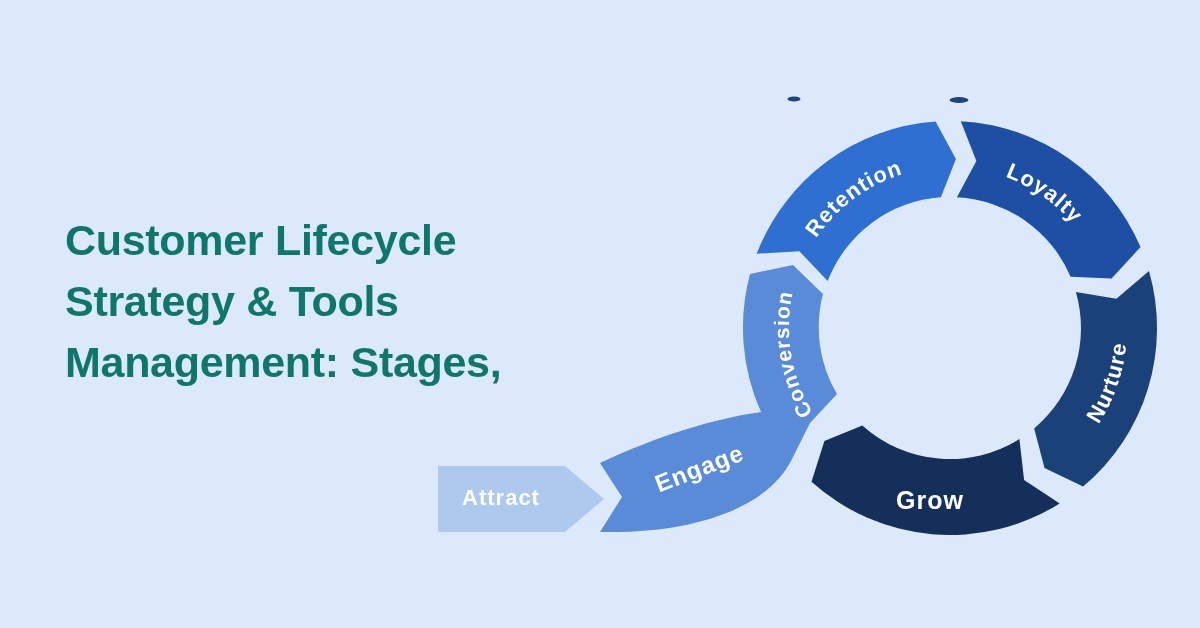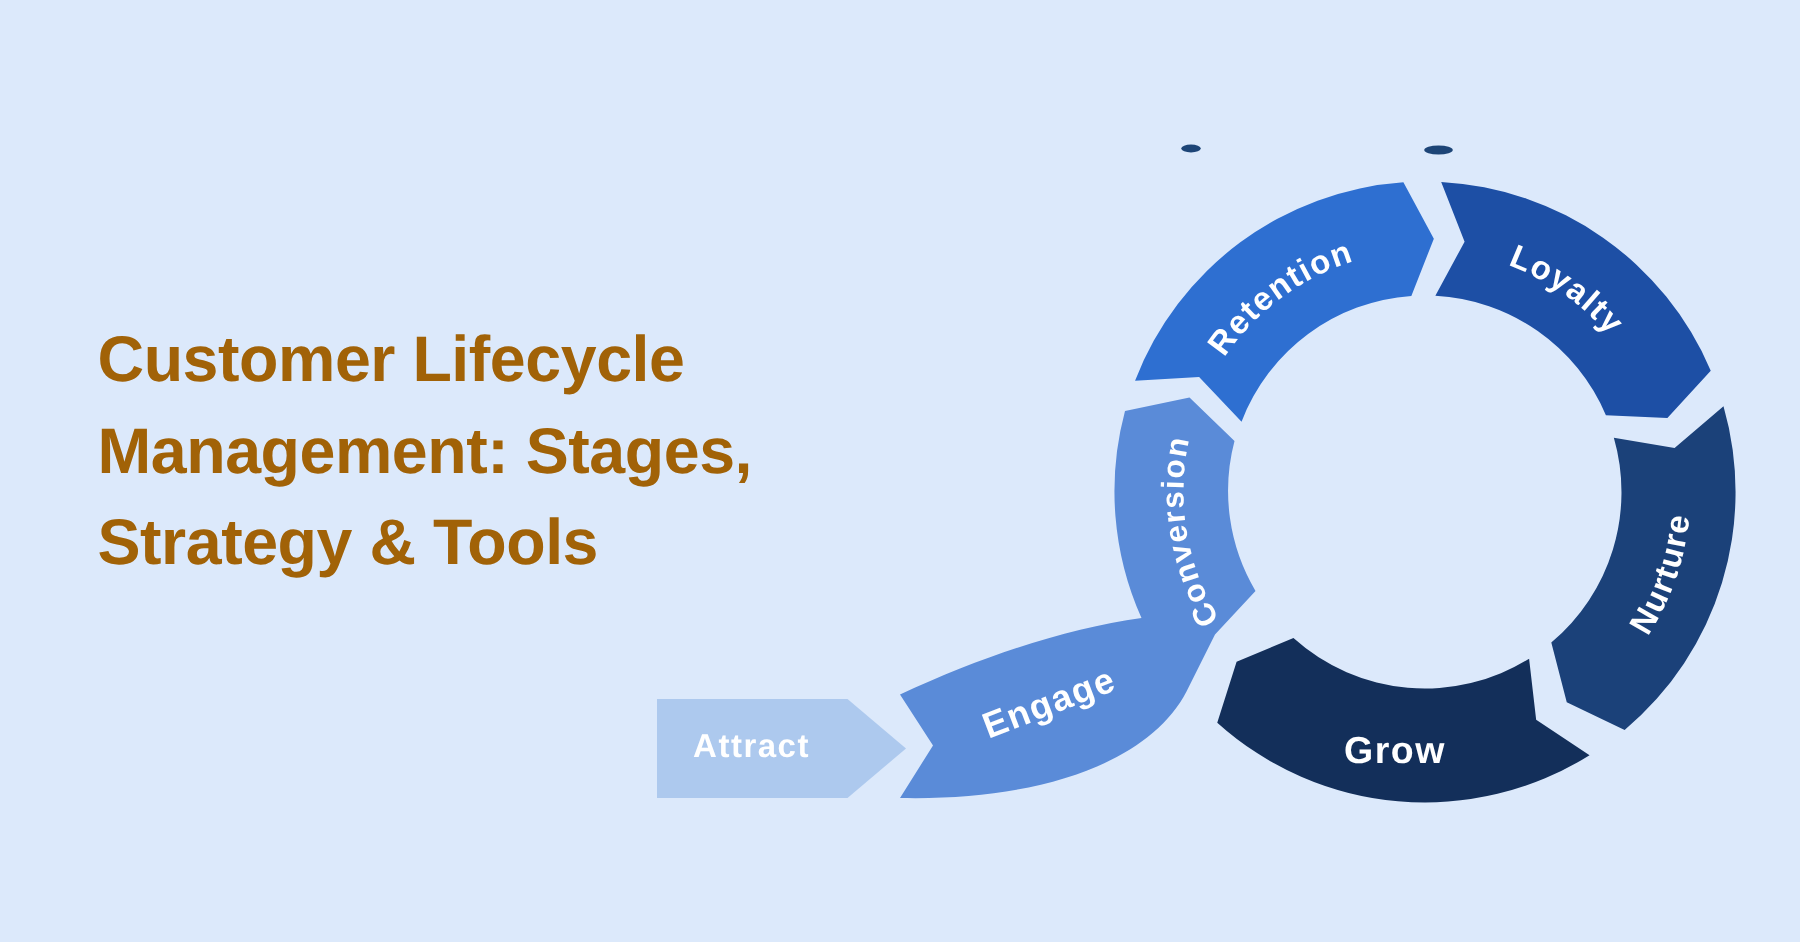--- a/index.html
+++ b/index.html
@@ -23,24 +23,24 @@
     font-family:"Liberation Sans",sans-serif;
     font-weight:700;
     letter-spacing:1px;
   }
 </style>
 </head>
 <body>
 
 <div class="canvas" style="background: rgb(220, 233, 251);">
 
-  <div class="title" style="color: #a16207;">
+  <div class="title" style="color: #0f766e;">
     <div>Customer Lifecycle</div>
+    <div>Strategy &amp; Tools</div>
     <div>Management: Stages,</div>
-    <div>Strategy &amp; Tools</div>
   </div>
 
   <svg id="cycle-svg" width="1200" height="628" viewBox="0 0 1200 628">
       <path d="M600,463 C658,436 712,419 761,412 A207,207 0 0 1 750,274 L793,265 L823,294 A131,131 0 0 0 837,394 L810,423 L791,461 C766,509 692,534 600,532 L622,497 Z" fill="#5a8bd8"></path>
       <path d="M756.7,253.8 A207,207 0 0 1 935.6,121.5 L955.9,159.1 L940.9,197.3 A131,131 0 0 0 827.7,281.1 L799.4,251.3 Z" fill="#2e6fd1"></path>
       <path d="M960.8,121.3 A207,207 0 0 1 1140.5,247.1 L1111.6,278.6 L1070.6,276.8 A131,131 0 0 0 956.9,197.2 L976.4,161.1 Z" fill="#1d4fa5"></path>
       <path d="M1149.0,270.9 A207,207 0 0 1 1083.1,486.6 L1044.5,468.1 L1034.2,428.4 A131,131 0 0 0 1075.9,291.9 L1116.4,298.7 Z" fill="#1b4179"></path>
       <path d="M1059.7,503.5 A207,207 0 0 1 811.5,481.8 L824.4,441.1 L862.3,425.4 A131,131 0 0 0 1019.4,439.1 L1024.1,479.9 Z" fill="#132f5a"></path>
       <path id="tp-conversion" d="M840.2,445.7 A161,161 0 0 1 807.8,252.4" fill="none"></path>
       <text font-size="21" fill="#ffffff" class="seg-label"><textPath href="#tp-conversion" startOffset="50%" text-anchor="middle">Conversion</textPath></text>

